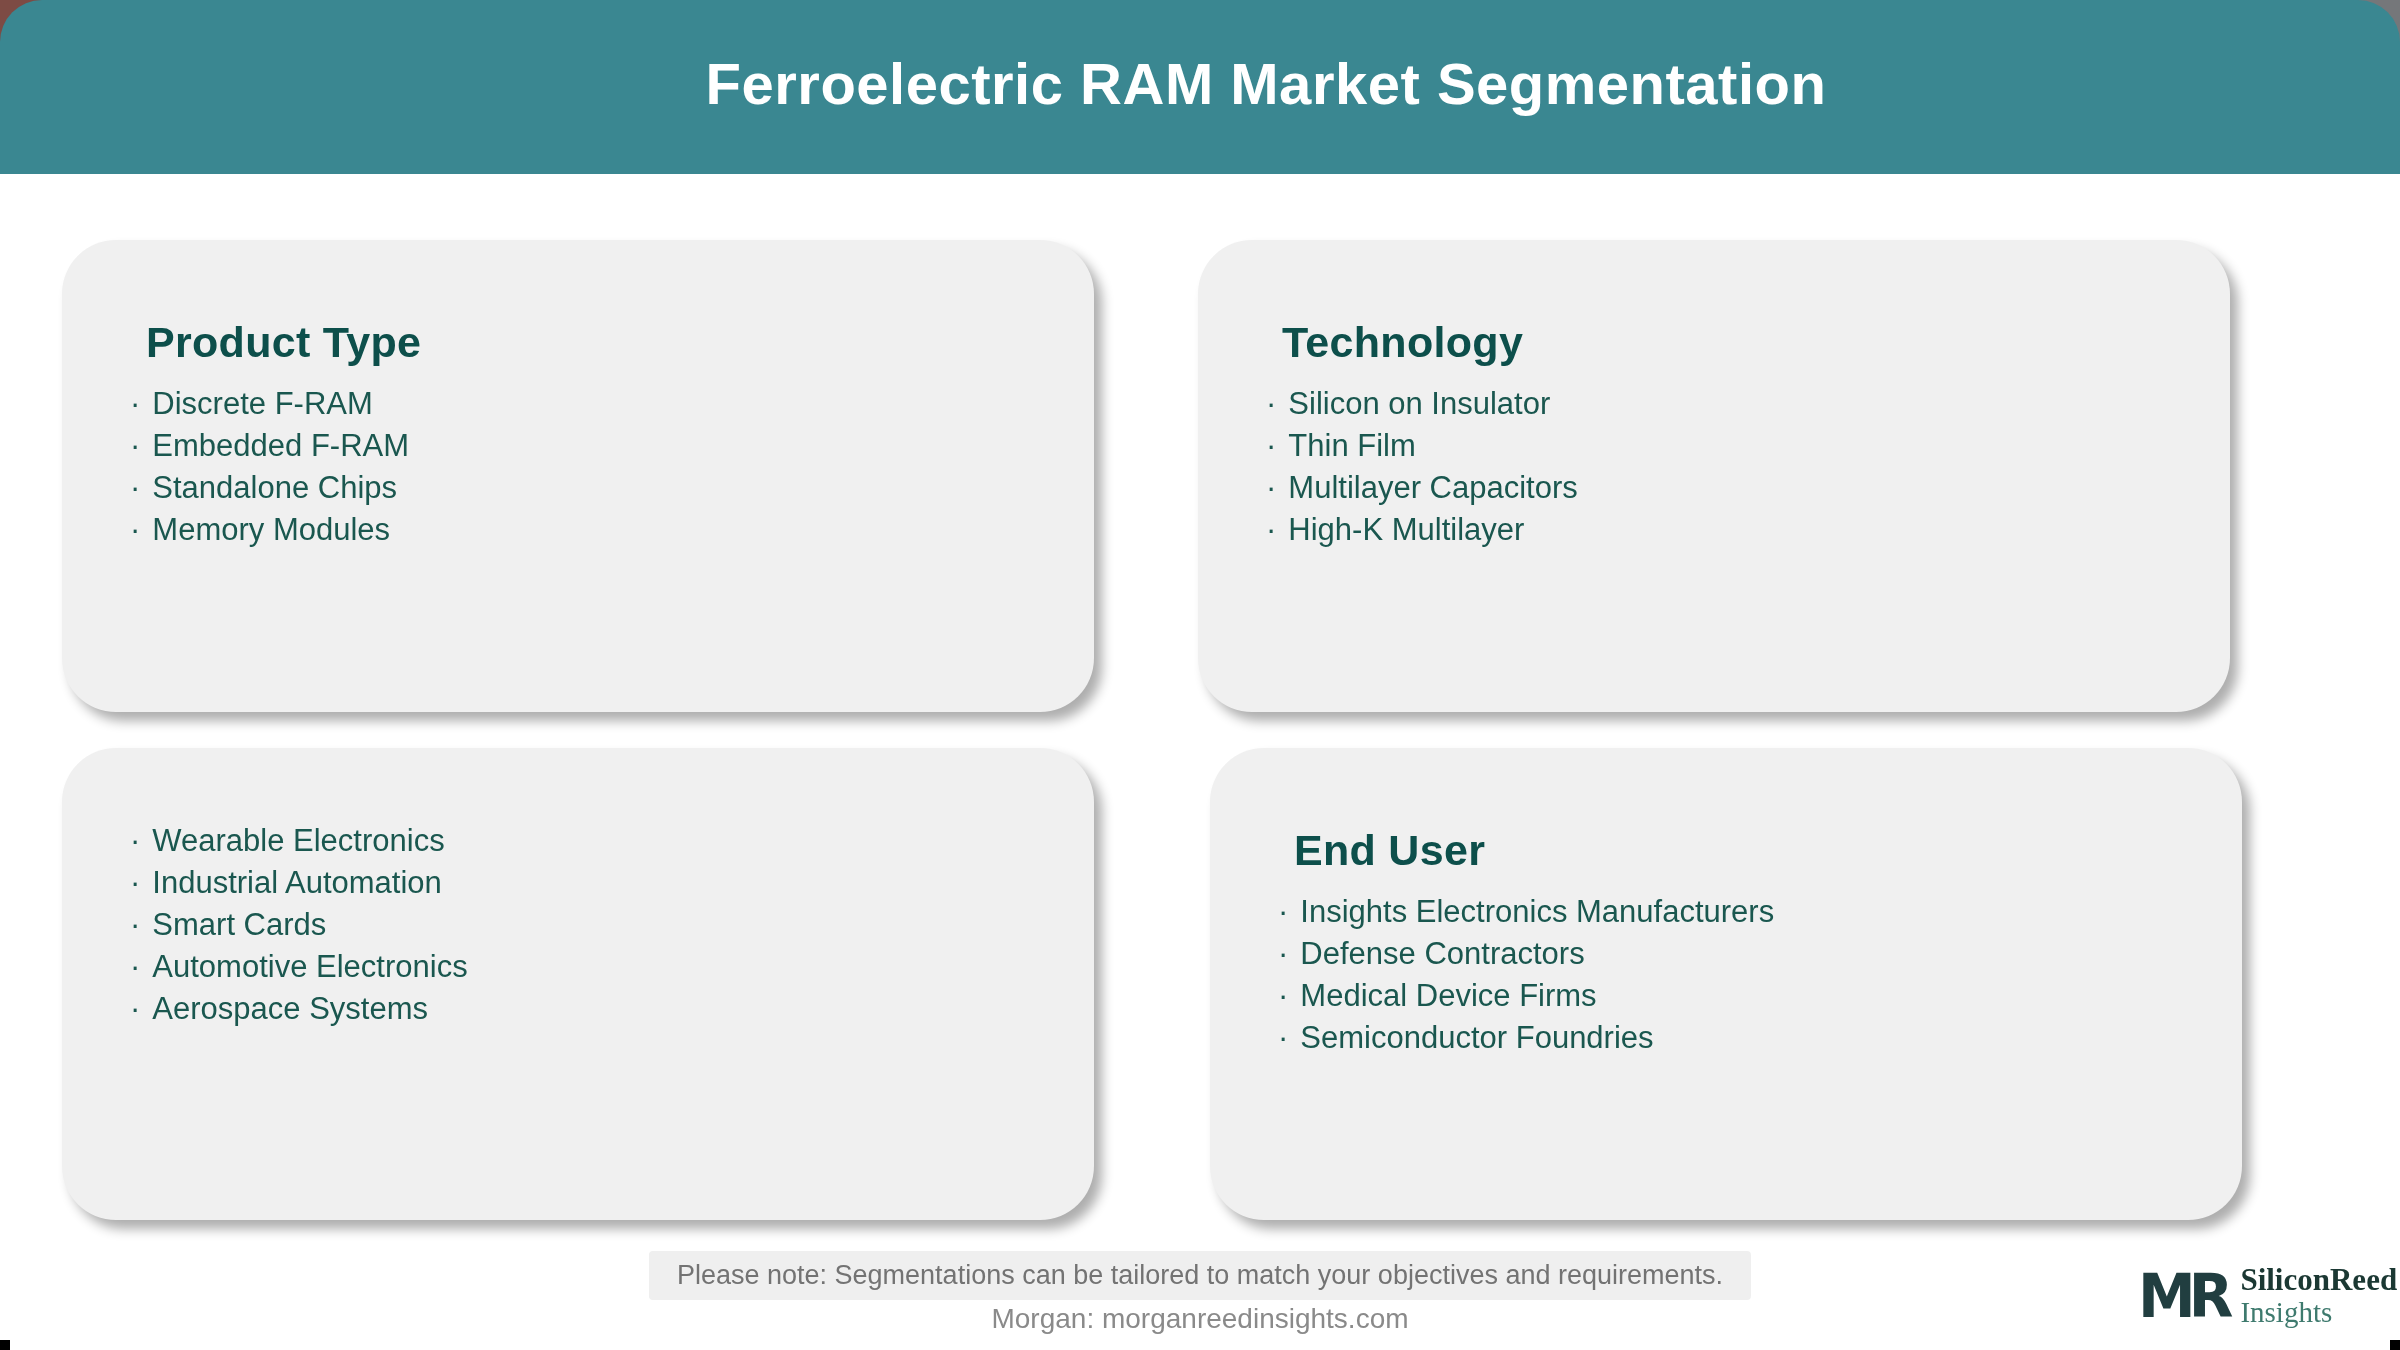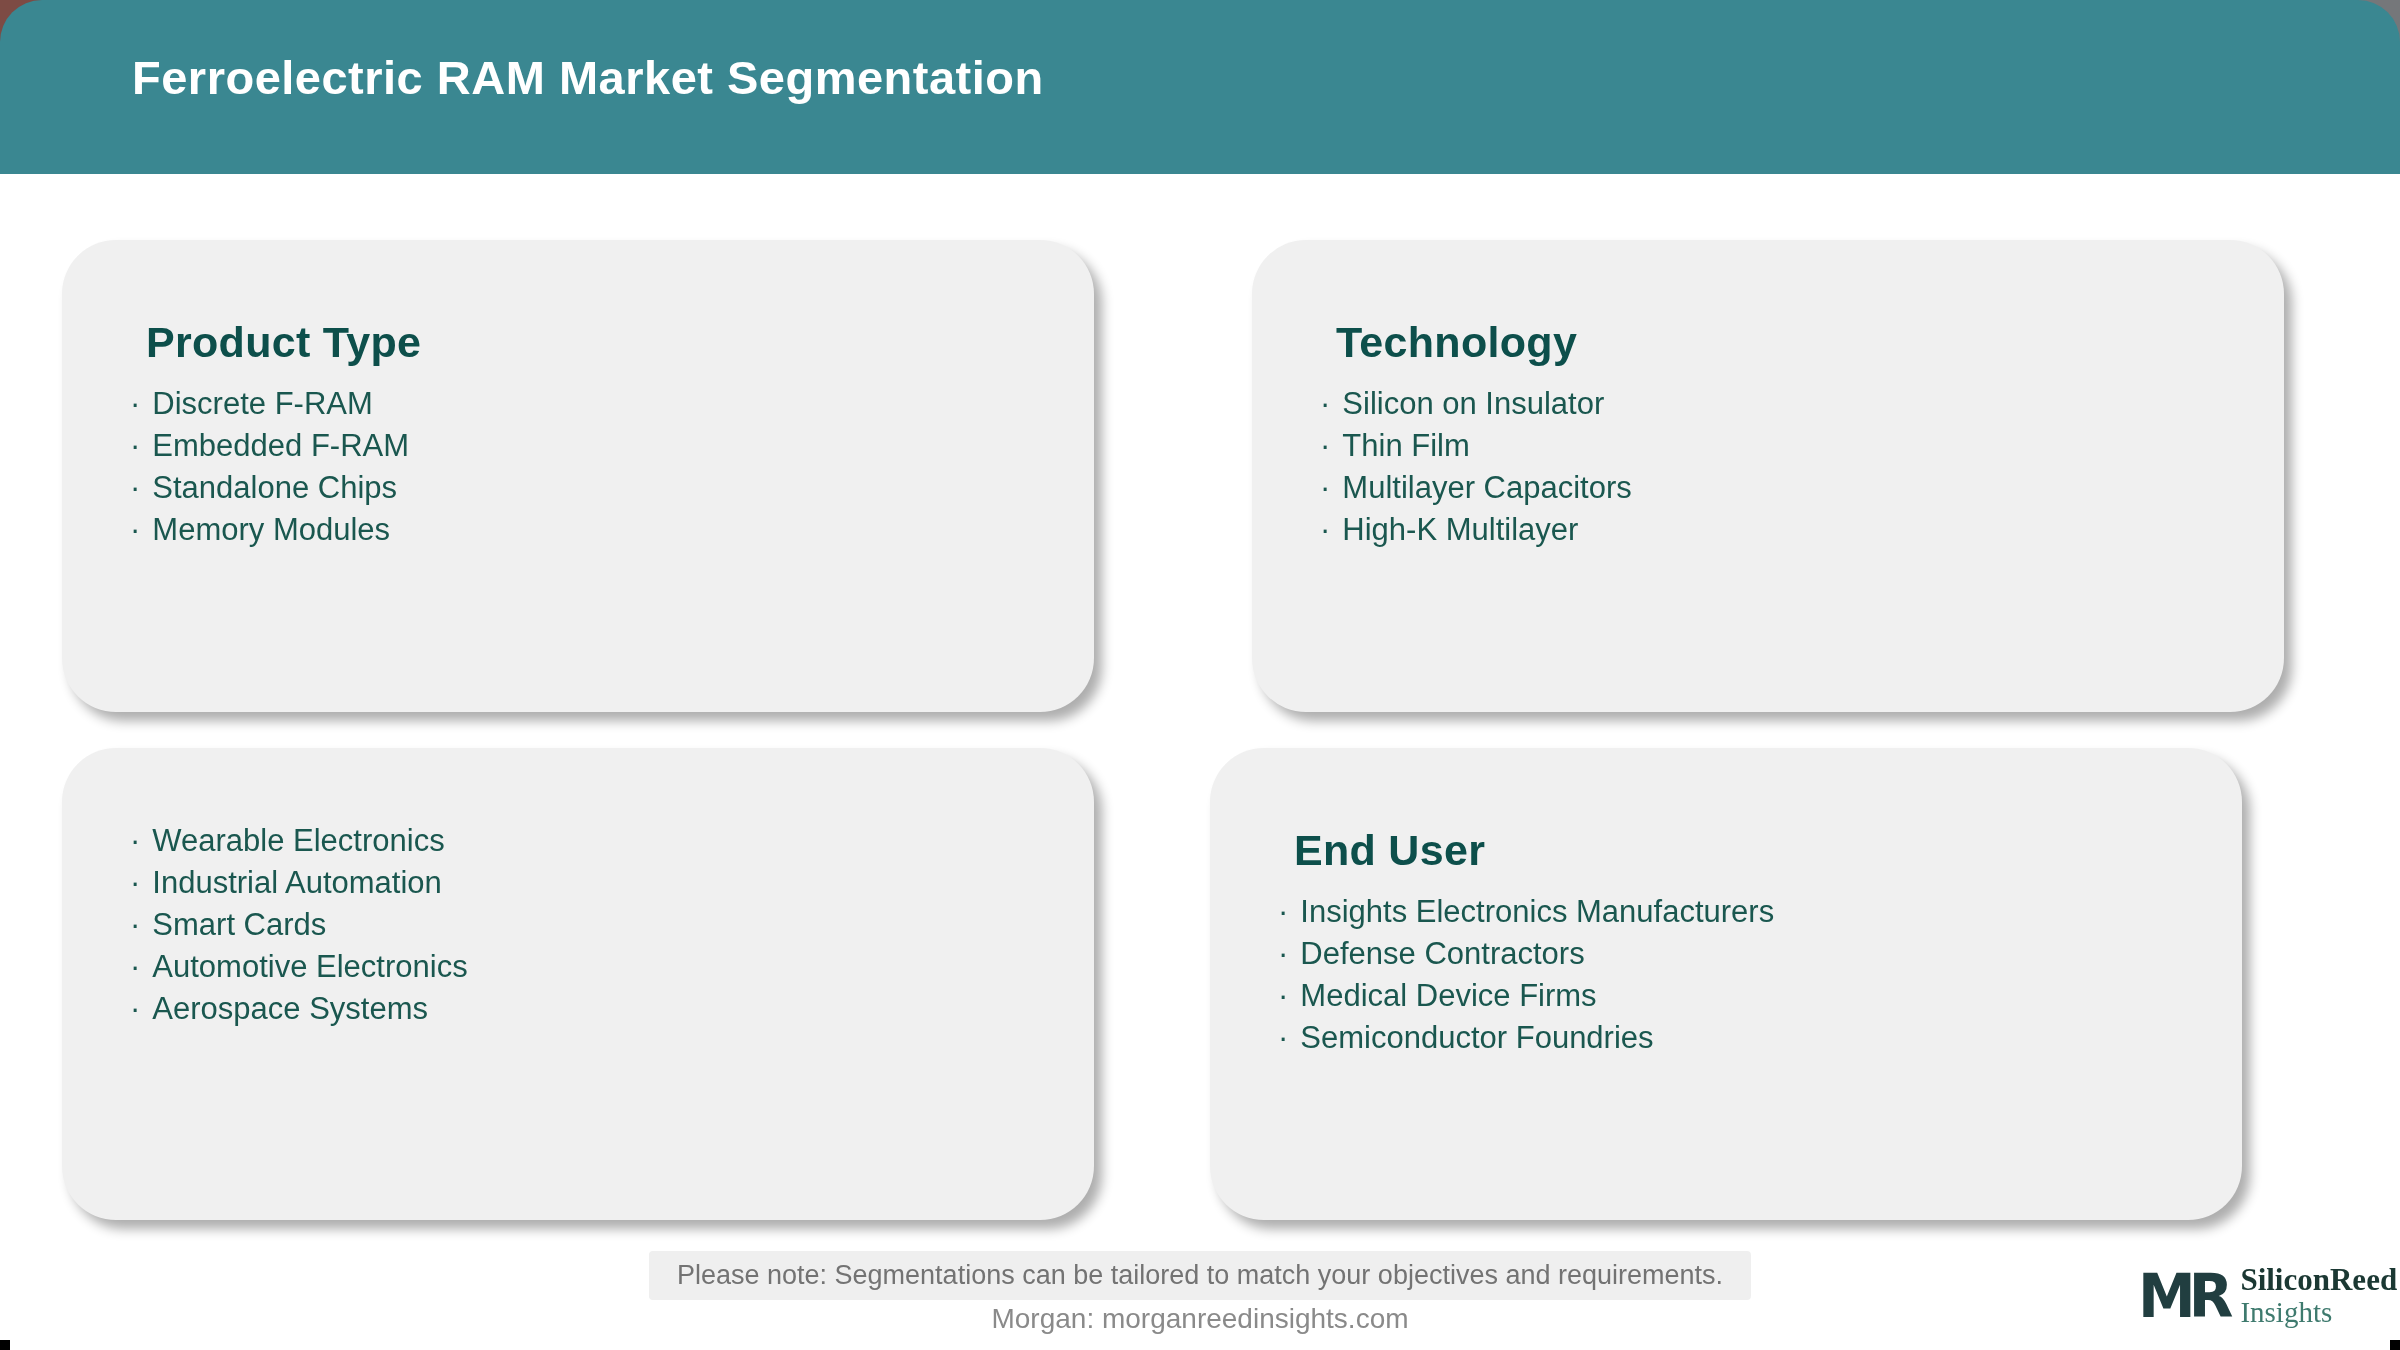--- a/index.html
+++ b/index.html
@@ -15,33 +15,33 @@
   .corner-accent.left{left:0;background:#7d4b44;}
   .corner-accent.right{right:0;background:#75777a;}
   
   .header{
     position:absolute;left:0;top:0;width:2400px;height:174px;
     background:#3a8791;
     border-radius:42px 42px 0 0;
   }
   .header h1{
     margin:0;padding:52px 0 0 132px;
-    font-size:47px;font-weight:700;color:#ffffff;
-    letter-spacing:0.5px;line-height:1.1;
+    font-size:58px;font-weight:700;color:#ffffff;
+    letter-spacing:0.5px;line-height:1.1;text-align:center;
   }
   
   .card{
     position:absolute;width:1032px;height:472px;
     background:#f0f0f0;border-radius:54px;
     box-shadow:8px 9px 12px rgba(0,0,0,0.32);
     box-sizing:border-box;
     padding:62px 40px 0 68px;
   }
   .card.pos-1{left:62px;top:240px;}
-  .card.pos-2{left:1252px;top:240px;}
+  .card.pos-2{left:1198px;top:240px;}
   .card.pos-3{left:62px;top:748px;}
   .card.pos-4{left:1210px;top:748px;}
   .card h2{
     margin:16px;font-size:43px;font-weight:700;color:#0d4f4b;
     letter-spacing:0.3px;line-height:1.15;
   }
   .items{margin-top:10px;}
   .bullet-row{
     display:flex;align-items:baseline;
     font-size:31px;line-height:42px;color:#1a574f;

